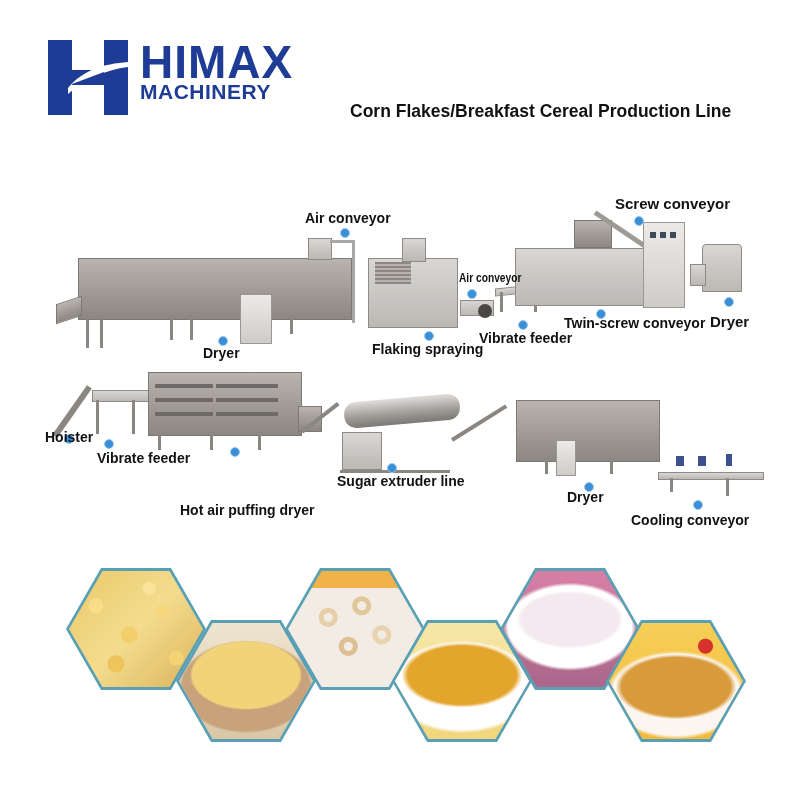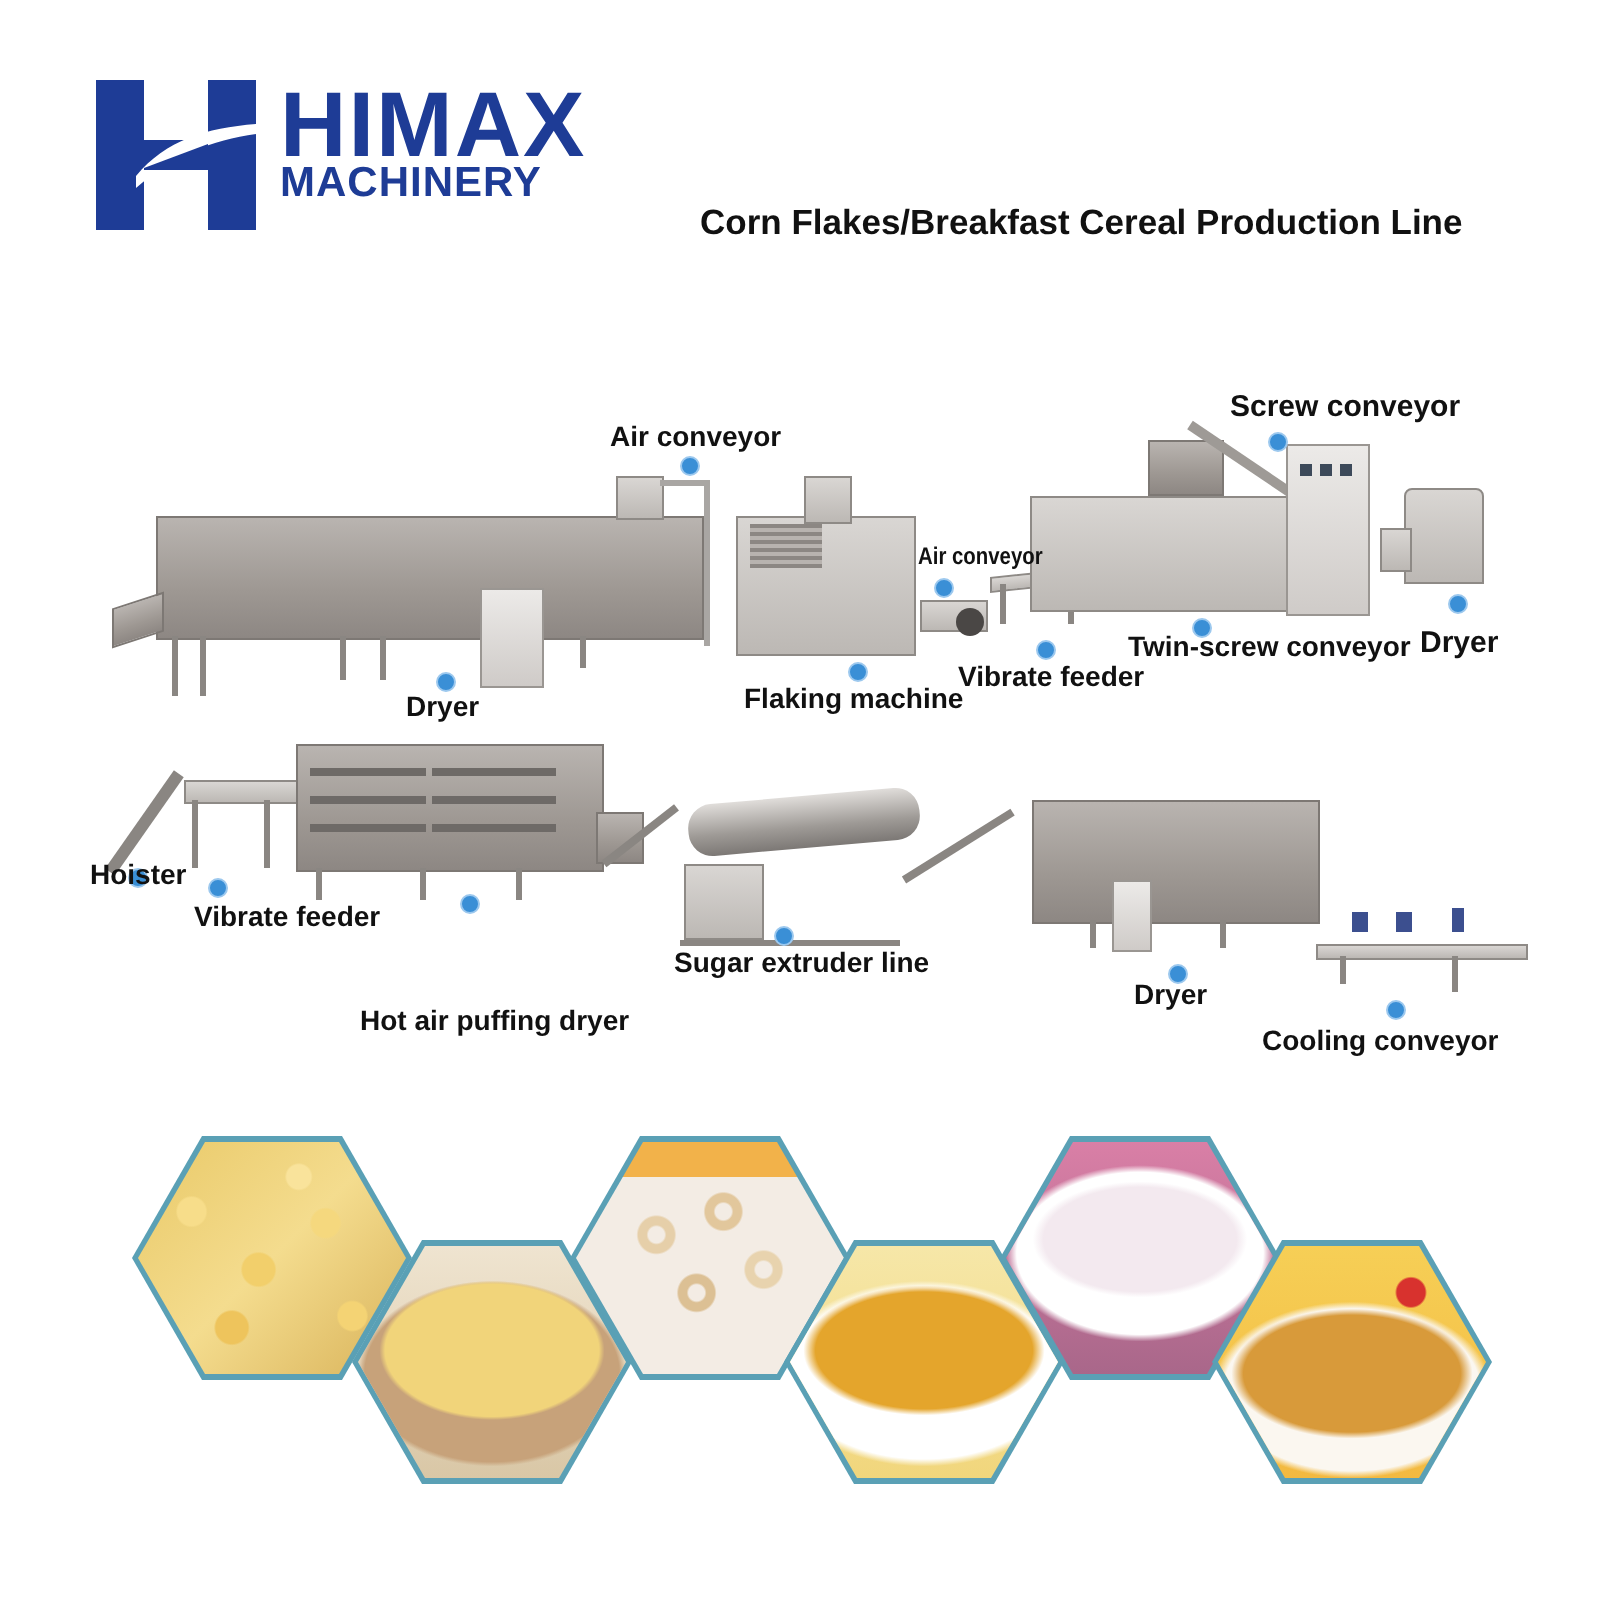--- a/index.html
+++ b/index.html
@@ -108,21 +108,21 @@
 
   <div class="abs steel-light" style="left:702px;top:54px;width:38px;height:46px;border-radius:4px 4px 0 0;"></div>
   <div class="abs steel-light" style="left:690px;top:74px;width:14px;height:20px;"></div>
 </div>
 
 <div class="num" style="left:340px;top:228px;"></div>
 <div class="label lbl-md" style="left:305px;top:210px;">Air conveyor</div>
 <div class="num" style="left:218px;top:336px;"></div>
 <div class="label lbl-md" style="left:203px;top:345px;">Dryer</div>
 <div class="num" style="left:424px;top:331px;"></div>
-<div class="label lbl-md" style="left:372px;top:341px;">Flaking machine</div>
+<div class="label lbl-md" style="left:372px;top:341px;">Flaking spraying</div>
 <div class="label lbl-sm" style="left:459px;top:271px;">Air conveyor</div>
 <div class="num" style="left:467px;top:289px;"></div>
 <div class="num" style="left:518px;top:320px;"></div>
 <div class="label lbl-md" style="left:479px;top:330px;">Vibrate feeder</div>
 <div class="label lbl-lg" style="left:615px;top:195px;">Screw conveyor</div>
 <div class="num" style="left:634px;top:216px;"></div>
 <div class="num" style="left:596px;top:309px;"></div>
 <div class="label lbl-md" style="left:564px;top:315px;">Twin-screw conveyor</div>
 <div class="num" style="left:724px;top:297px;"></div>
 <div class="label lbl-lg" style="left:710px;top:313px;">Dryer</div>

